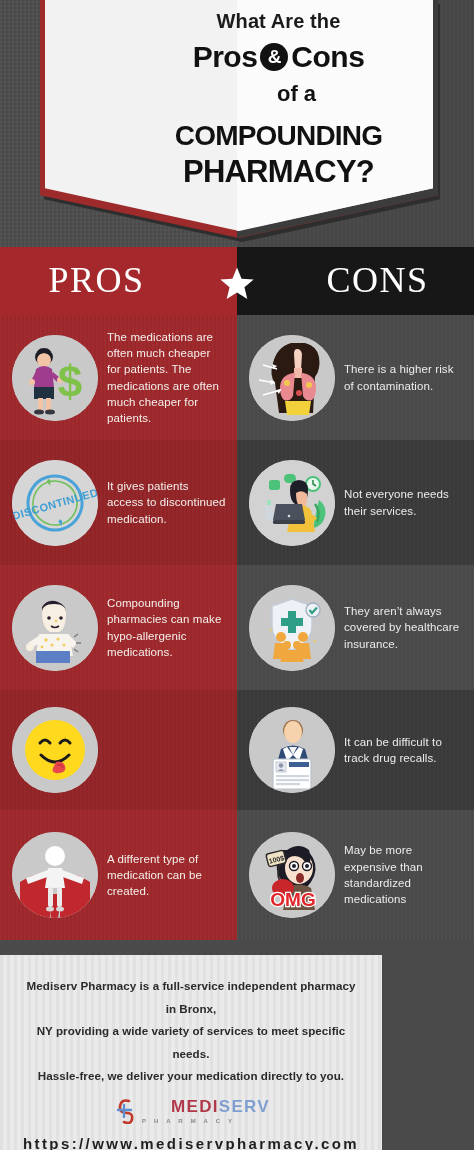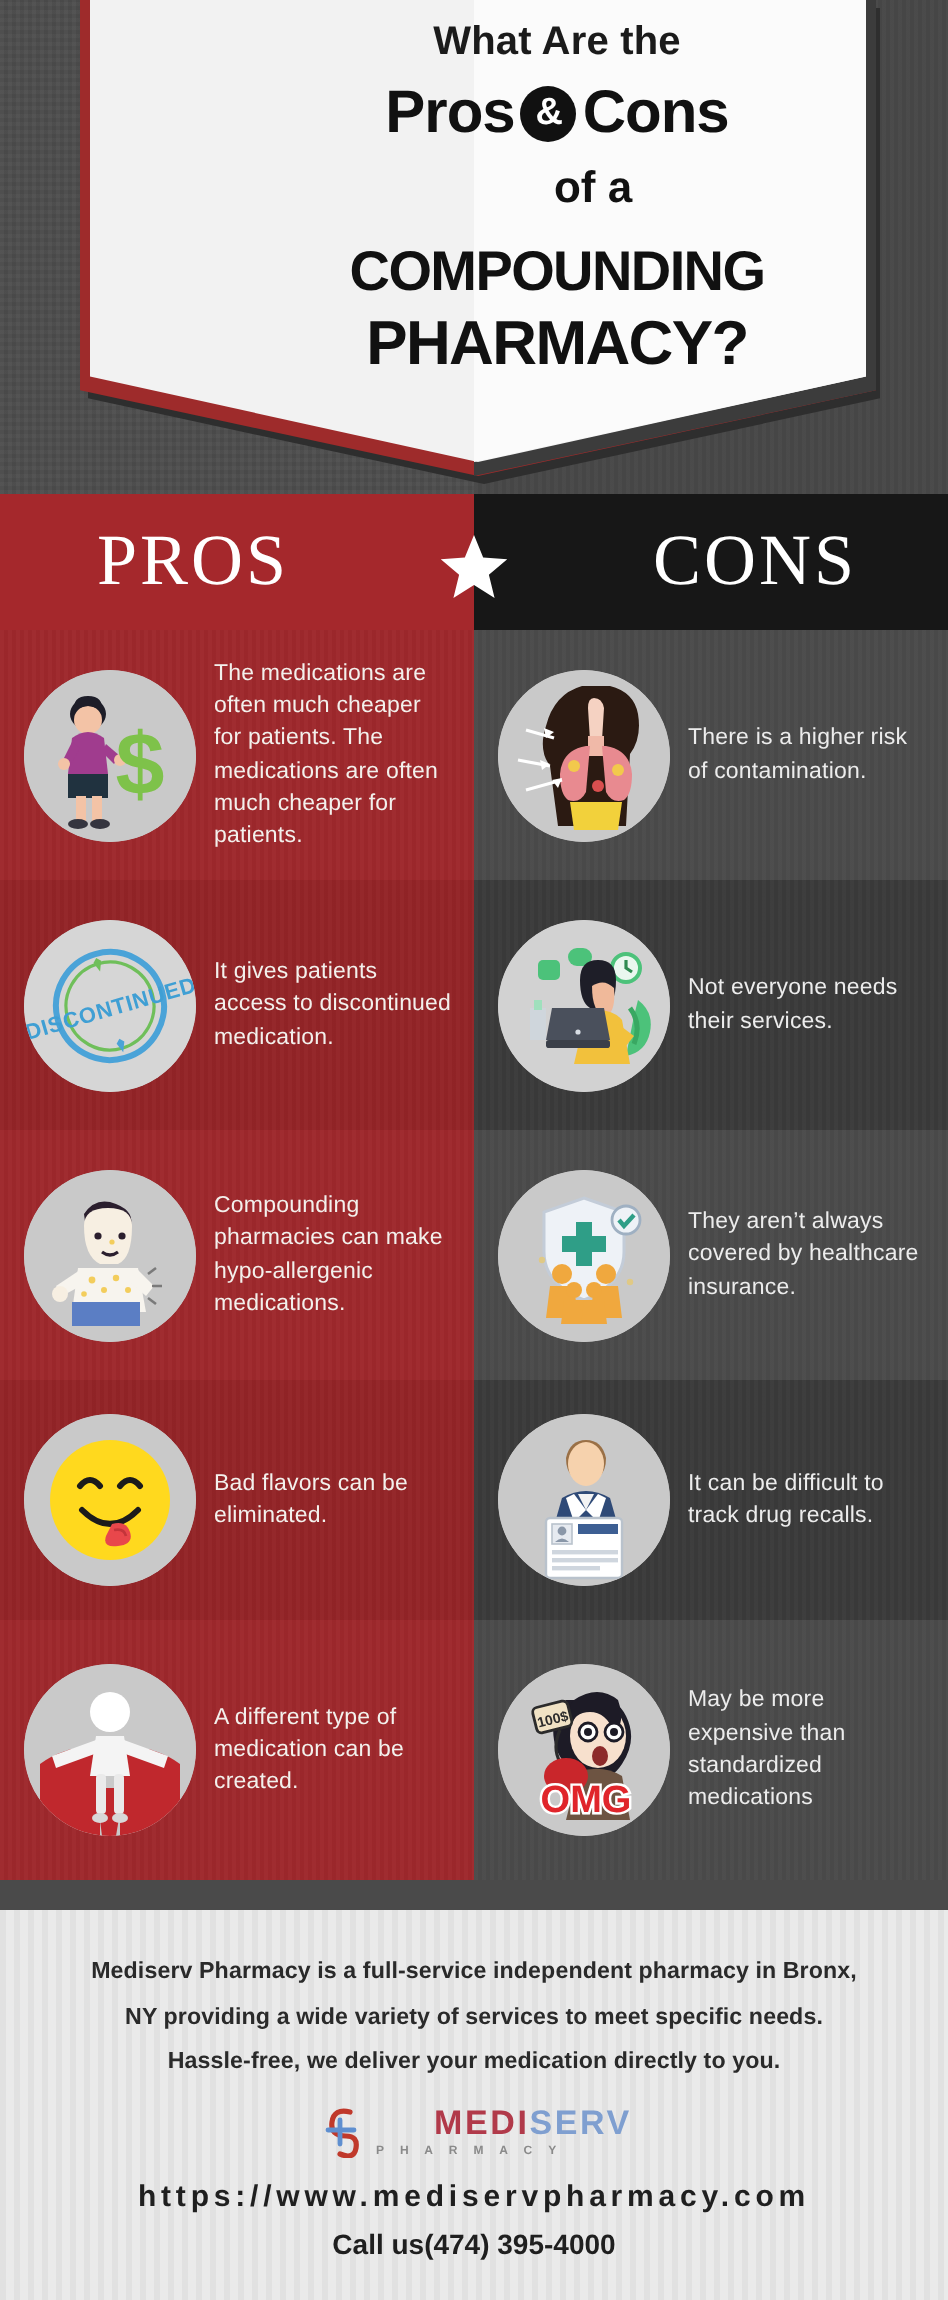--- a/index.html
+++ b/index.html
@@ -123,21 +123,21 @@
     background:#c9c9c9; position:relative; overflow:hidden; flex:none;
   }
   .cap {
     font-size:11.5px; line-height:1.42; color:#f3f0ec; letter-spacing:.1px;
     position:relative; z-index:2;
   }
   .cell.con .cap { color:#ececec; }
 
   
   .foot {
-    position:absolute; left:0; top:955px; width:474px; height:195px;
+    position:absolute; left:0; top:955px; width:382px; height:195px;
     background:
       repeating-linear-gradient(90deg, rgba(0,0,0,.035) 0 3px, rgba(255,255,255,.05) 3px 7px),
       #e9e9e9;
   }
   .foot-txt {
     padding:20px 26px 0; text-align:center; font-size:11.6px; line-height:1.95;
     font-weight:700; color:#2a2a2a; letter-spacing:.05px;
   }
   .logo-wrap {
     display:flex; align-items:center; justify-content:center; gap:4px; margin-top:10px;
@@ -361,21 +361,20 @@
           <svg viewBox="0 0 86 86" width="86" height="86">
             <circle cx="43" cy="43" r="43" fill="#c9c9c9"></circle>
             <circle cx="43" cy="43" r="30" fill="#ffd91e"></circle>
             <path d="M28 36q5-6 10 0" stroke="#1b1b1b" stroke-width="3" fill="none" stroke-linecap="round"></path>
             <path d="M48 36q5-6 10 0" stroke="#1b1b1b" stroke-width="3" fill="none" stroke-linecap="round"></path>
             <path d="M29 48q14 14 28 0" stroke="#1b1b1b" stroke-width="3" fill="none" stroke-linecap="round"></path>
             <path d="M44 55q7-2 9 4t-6 7-6-5z" fill="#e8474b"></path>
             <path d="M45 58q5-1 6 3" stroke="#c4343a" stroke-width="1.4" fill="none"></path>
           </svg>
         </div>
-        <div class="cap">Bad flavors can be eliminated.</div>
       </div>
       <div class="cell con alt">
         <div class="ic">
           <svg viewBox="0 0 86 86" width="86" height="86">
             <circle cx="43" cy="43" r="43" fill="#c9c9c9"></circle>
             <path d="M34 22q2-9 10-9t10 9q0 6-3 9H37q-3-3-3-9z" fill="#9a7046"></path>
             <ellipse cx="44" cy="25" rx="9" ry="11" fill="#f6d2ad"></ellipse>
             <path d="M32 42q12-7 24 0l4 14H28z" fill="#2f4a77"></path>
             <path d="M40 40h8l-4 8z" fill="#f3f3f3"></path>
             <path d="M38 40l6 8-6 6-4-12z" fill="#ffffff"></path>

